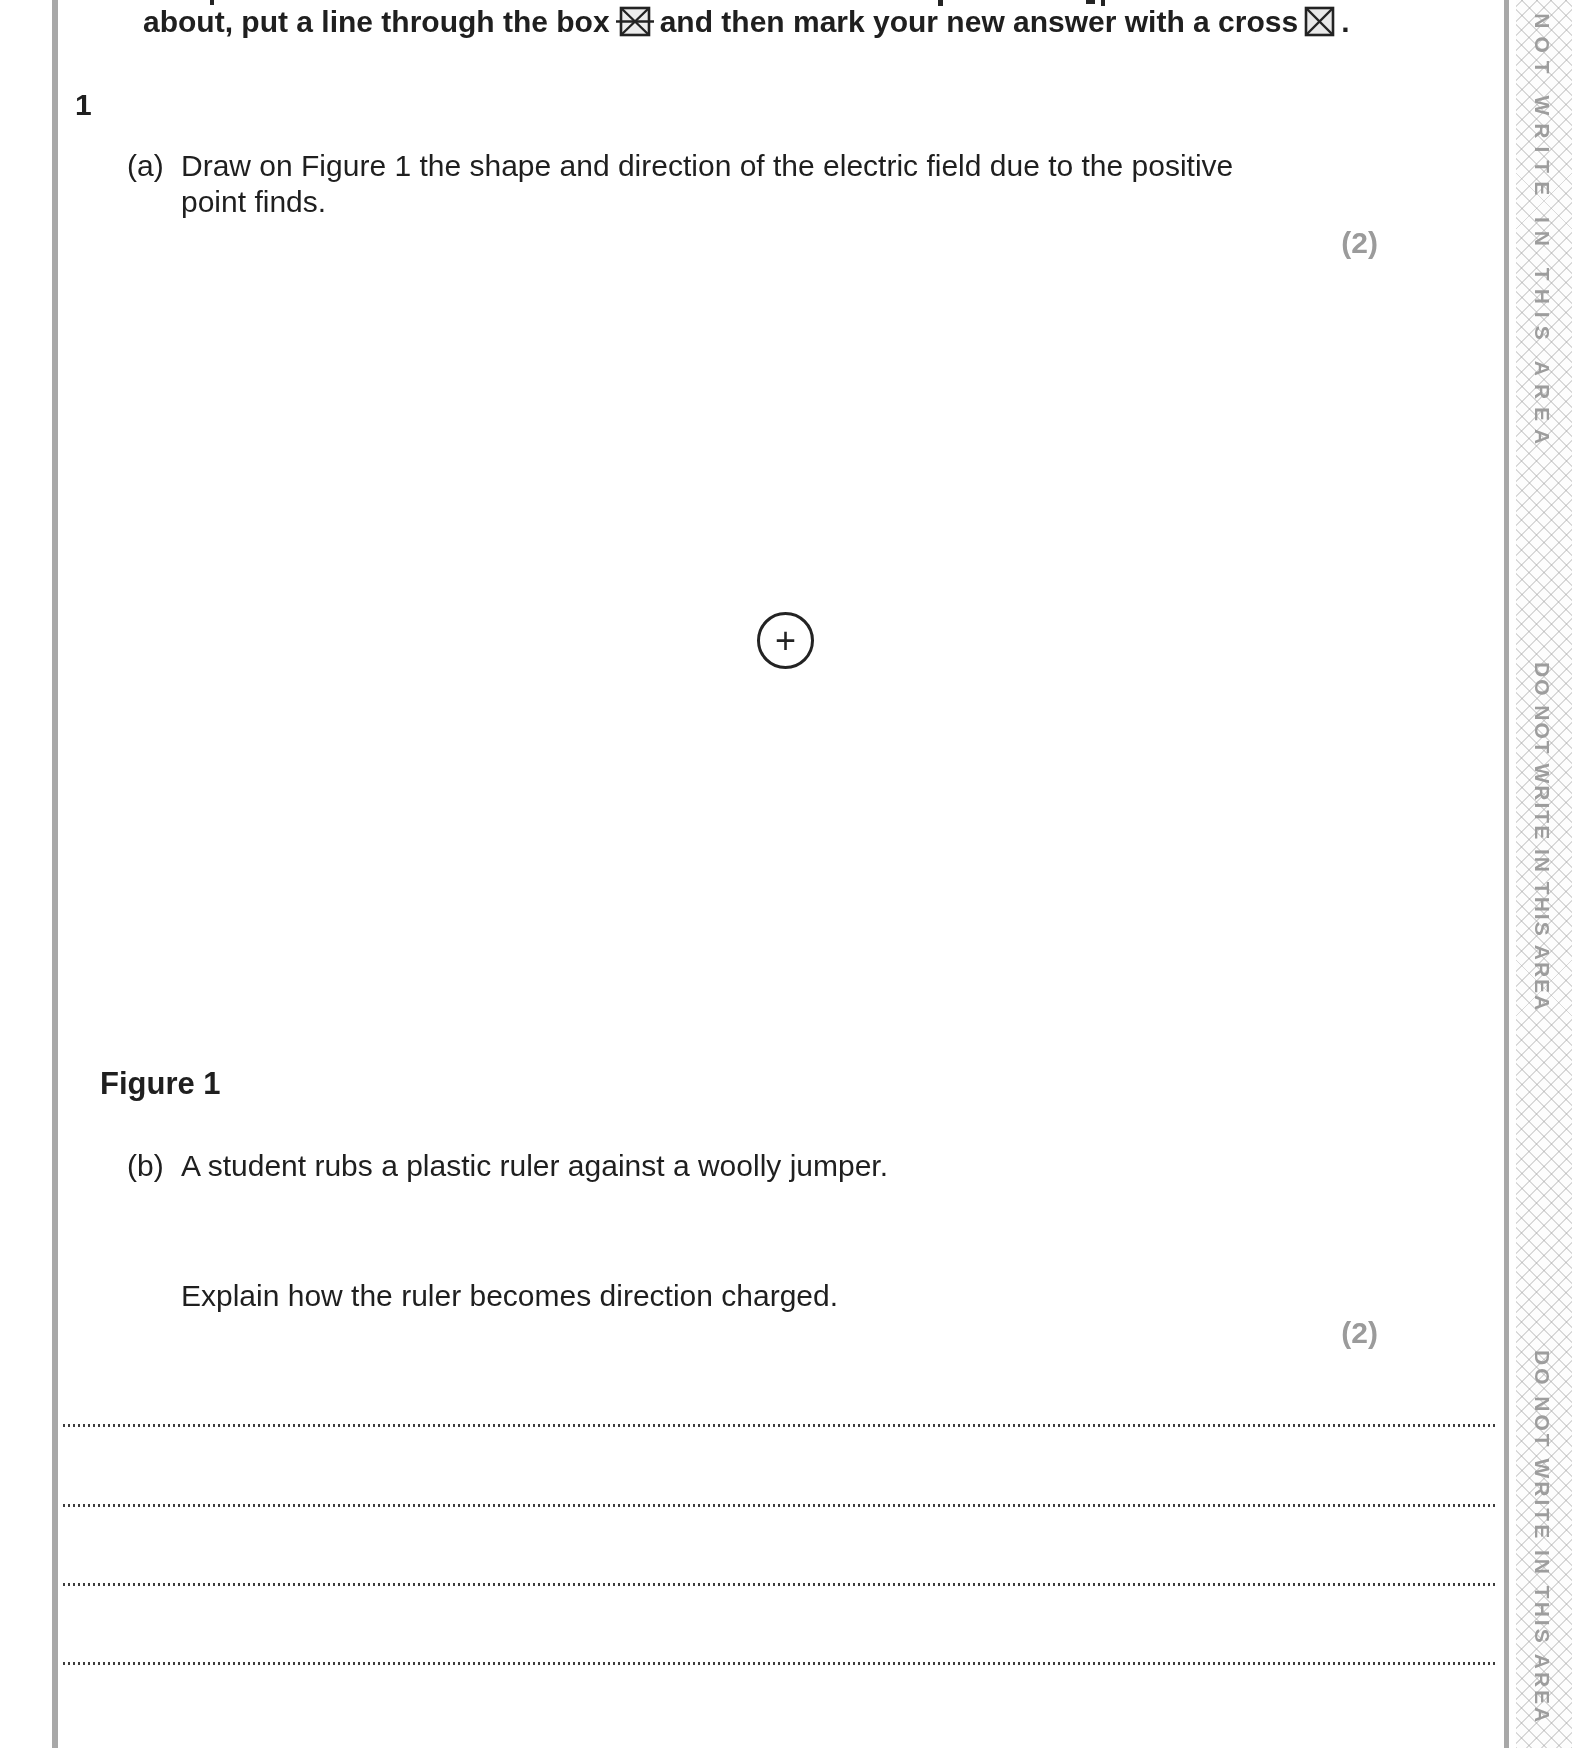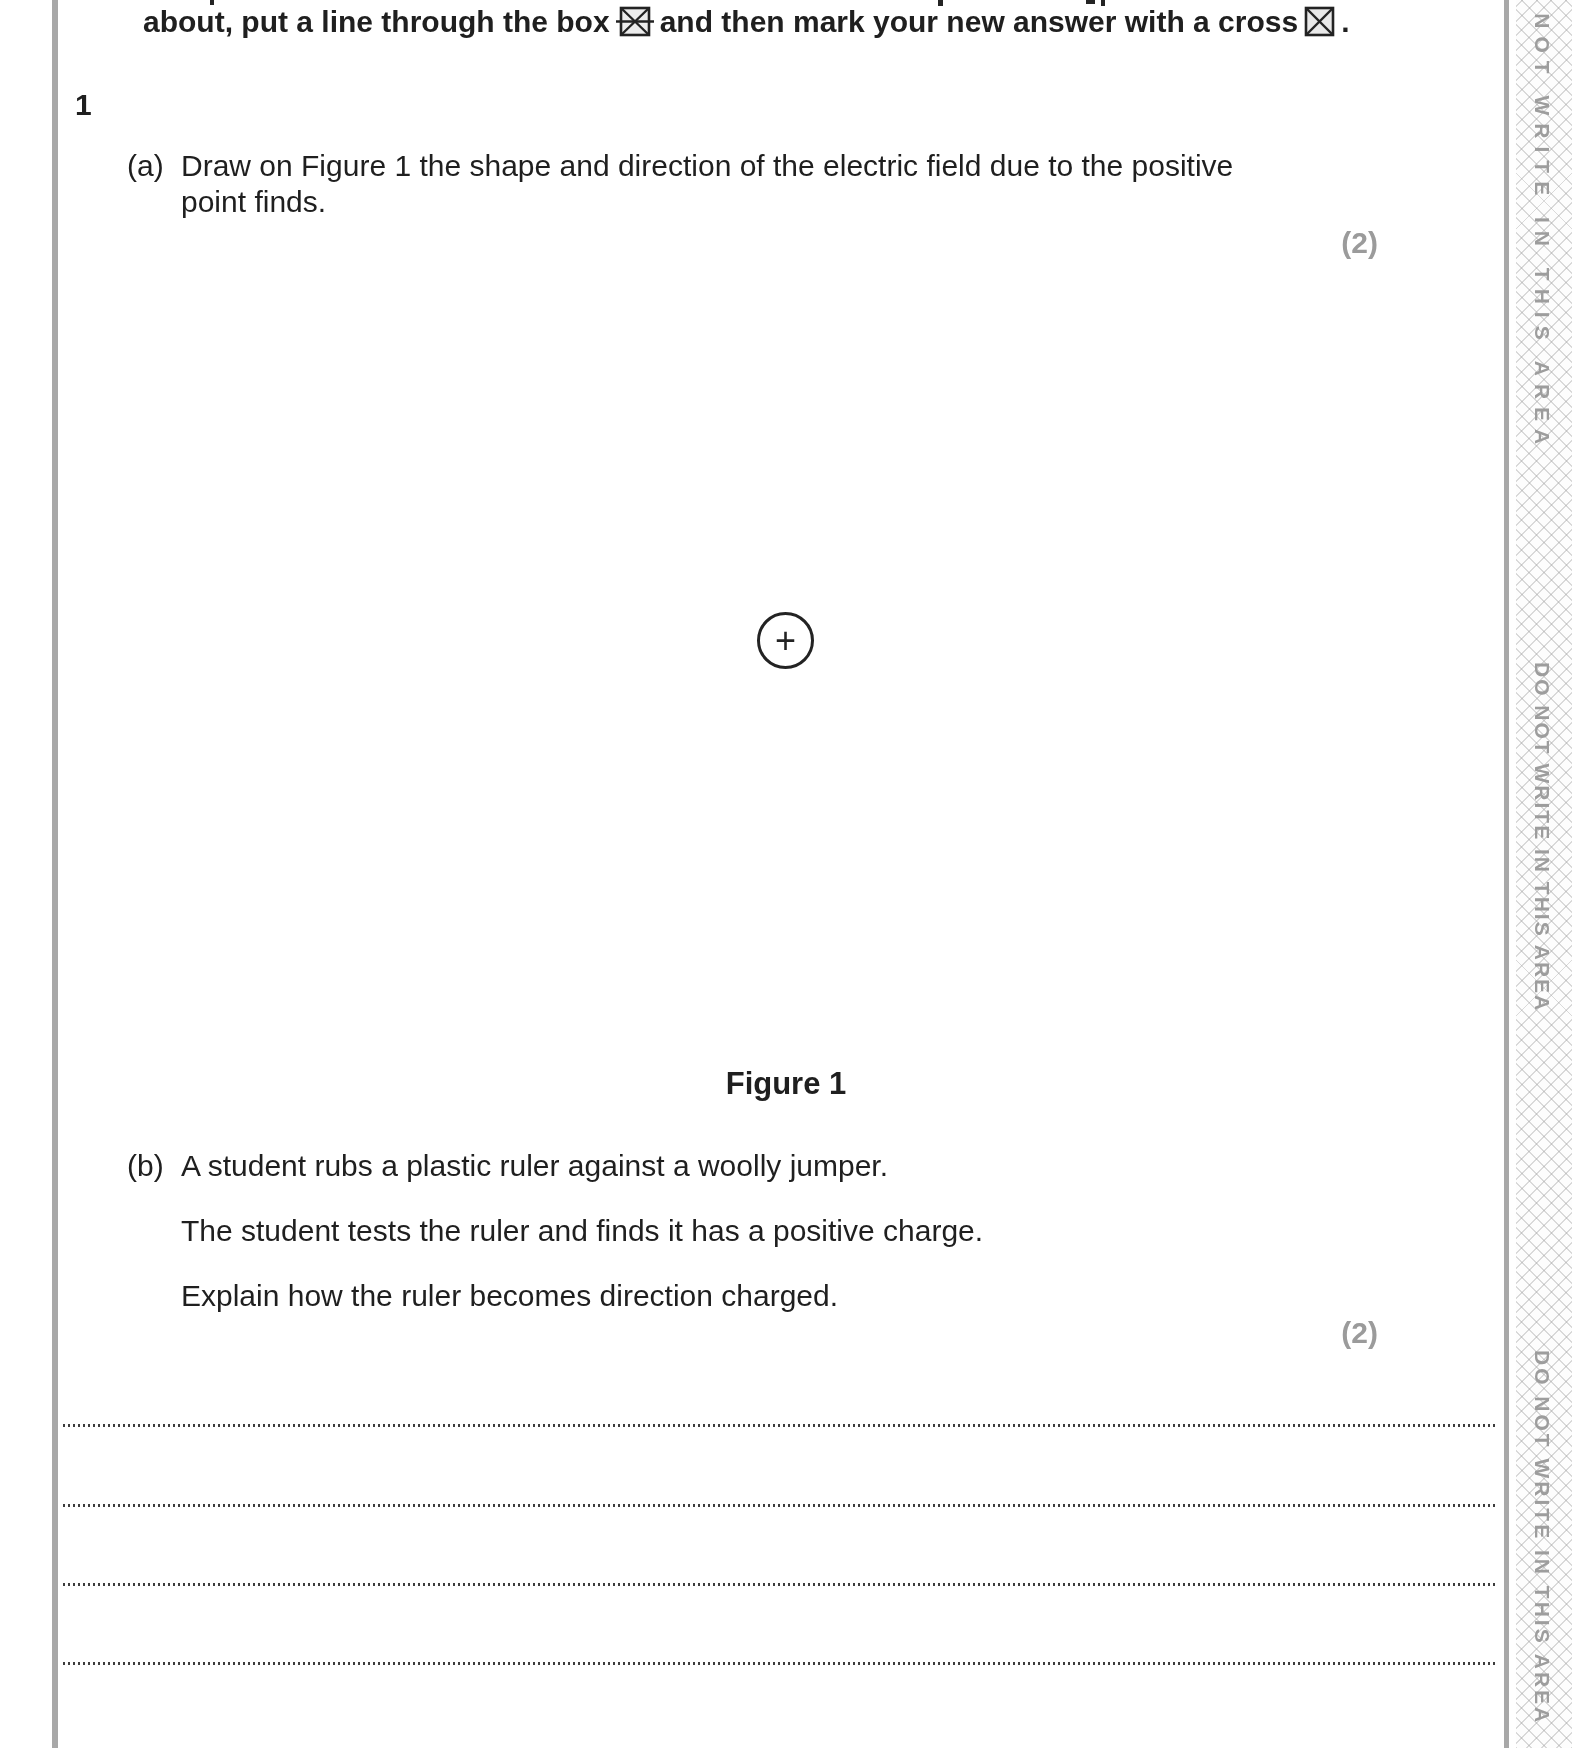--- a/index.html
+++ b/index.html
@@ -58,21 +58,21 @@
 
   
   .charge{
     left:757px;top:612px;width:57px;height:57px;
     border:3px solid #232323;border-radius:50%;
     box-sizing:border-box;
     display:flex;align-items:center;justify-content:center;
     font-size:36px;font-weight:400;color:#232323;
   }
   .fig-caption{
-    left:100px;top:1066px;width:1372px;text-align:center;
+    left:100px;top:1066px;width:1372px;text-align:left;
     font-weight:bold;font-size:31px;
   }
 
   .pb-label{left:127px;top:1148px;}
   .pb-line1{left:181px;top:1148px;}
   .pb-line2{left:181px;top:1213px;}
   .pb-line3{left:181px;top:1278px;}
 
   
   .answer-line{
@@ -128,21 +128,20 @@
   <div class="abs body-text pa-line2">point finds.</div>
   <div class="abs marks marks-a">(2)</div>
 
   <div class="abs charge">
     <span>+</span>
   </div>
   <div class="abs fig-caption">Figure 1</div>
 
   <div class="abs body-text pb-label">(b)</div>
   <div class="abs body-text pb-line1">A student rubs a plastic ruler against a woolly jumper.</div>
-  <div class="abs body-text pb-line2">The student tests the ruler and finds it has a positive charge.</div>
   <div class="abs body-text pb-line3">Explain how the ruler becomes direction charged.</div>
   <div class="abs marks marks-b">(2)</div>
 
   <div class="abs answer-line al-1"></div>
   <div class="abs answer-line al-2"></div>
   <div class="abs answer-line al-3"></div>
   <div class="abs answer-line al-4"></div>
 
 </div>
 

